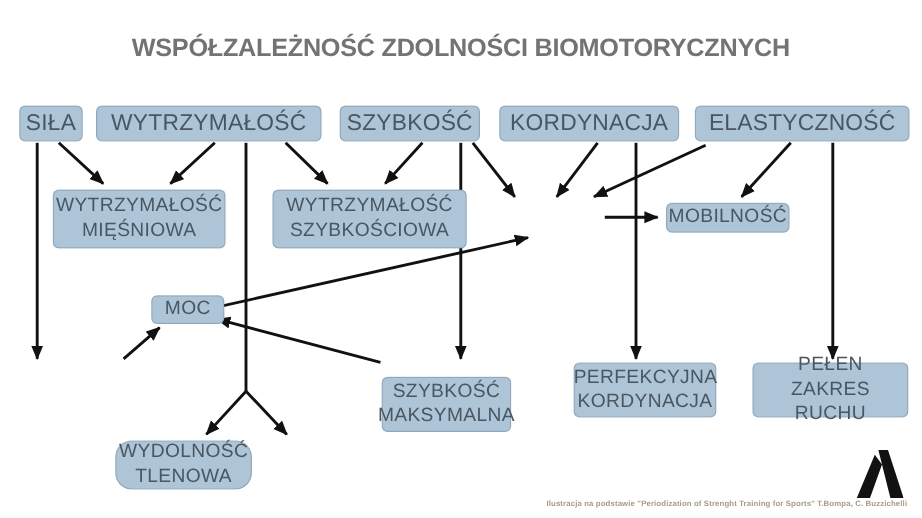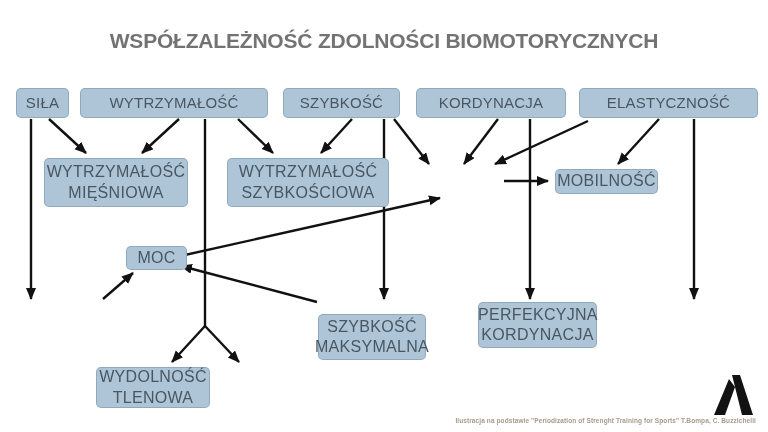--- a/index.html
+++ b/index.html
@@ -11,36 +11,36 @@
     position:absolute;left:0;top:29px;width:768px;text-align:center;
     font-size:21px;font-weight:700;letter-spacing:-0.2px;color:#737373;
     margin:0;
   }
   .node{
     position:absolute;background:#aec5d8;border:1px solid rgba(110,135,158,0.45);
     border-radius:5px;color:#495762;display:flex;align-items:center;justify-content:center;
     text-align:center;font-size:16px;line-height:1.28;letter-spacing:0.3px;
     box-sizing:border-box;padding:1px 2px;
   }
-  .top-row{font-size:15px;letter-spacing:0.2px;}
+  .top-row{font-size:19px;letter-spacing:0.2px;}
   .n-sila{left:16px;top:88px;width:53px;height:30px;}
   .n-wytrzymalosc{left:80px;top:88px;width:188px;height:30px;}
   .n-szybkosc{left:283px;top:88px;width:117px;height:30px;}
   .n-kordynacja{left:416px;top:88px;width:150px;height:30px;}
   .n-elastycznosc{left:579px;top:88px;width:179px;height:30px;}
   .n-wytrzymalosc-miesniowa{left:44px;top:158px;width:144px;height:49px;}
   .n-wytrzymalosc-szybkosciowa{left:227px;top:158px;width:162px;height:49px;}
   .n-zwinnosc{left:403px;top:169px;width:99px;height:25px;}
   .n-mobilnosc{left:555px;top:169px;width:103px;height:25px;}
   .n-moc{left:126px;top:246px;width:61px;height:24px;}
   .n-sila-maksymalna{left:6px;top:302px;width:122px;height:46px;}
   .n-szybkosc-maksymalna{left:318px;top:314px;width:108px;height:46px;}
   .n-perfekcyjna-kordynacja{left:478px;top:302px;width:119px;height:46px;}
   .n-pelen-zakres-ruchu{left:627px;top:302px;width:130px;height:46px;}
-  .n-wydolnosc-tlenowa{left:96px;top:367px;width:114px;height:41px;}
+  .n-wydolnosc-tlenowa{left:96px;top:367px;width:114px;height:41px;border-radius:14px;}
   .n-wydolnosc-beztlenowa{left:231px;top:367px;width:112px;height:41px;}
   #edge-layer{position:absolute;left:0;top:0;width:768px;height:432px;pointer-events:none;}
   #edge-layer line{stroke:#111111;stroke-width:2.4;}
   .caption{
     position:absolute;right:12px;top:417px;font-size:6.5px;color:#a79a8b;
     letter-spacing:0.1px;font-weight:700;
   }
   .logo{position:absolute;left:708px;top:375px;width:45px;height:40px;}
   .logo polygon{fill:#121212;}
 </style>
@@ -84,20 +84,21 @@
   <div class="node top-row n-kordynacja">KORDYNACJA</div>
   <div class="node top-row n-elastycznosc">ELASTYCZNOŚĆ</div>
 
   <div class="node n-wytrzymalosc-miesniowa">WYTRZYMAŁOŚĆ MIĘŚNIOWA</div>
   <div class="node n-wytrzymalosc-szybkosciowa">WYTRZYMAŁOŚĆ SZYBKOŚCIOWA</div>
   <div class="node n-mobilnosc">MOBILNOŚĆ</div>
   <div class="node n-moc">MOC</div>
 
   <div class="node n-szybkosc-maksymalna">SZYBKOŚĆ MAKSYMALNA</div>
   <div class="node n-perfekcyjna-kordynacja">PERFEKCYJNA KORDYNACJA</div>
+  <div class="node n-pelen-zakres-ruchu">PEŁEN ZAKRES RUCHU</div>
   <div class="node n-wydolnosc-tlenowa">WYDOLNOŚĆ TLENOWA</div>
 
   <svg class="logo" viewBox="0 0 45 40">
     <polygon points="24,0 32,0 45,40 34,40"></polygon>
     <polygon points="21,4 27,12 17,40 6,40"></polygon>
   </svg>
 
   <div class="caption">Ilustracja na podstawie "Periodization of Strenght Training for Sports" T.Bompa, C. Buzzichelli</div>
 
 </div>

